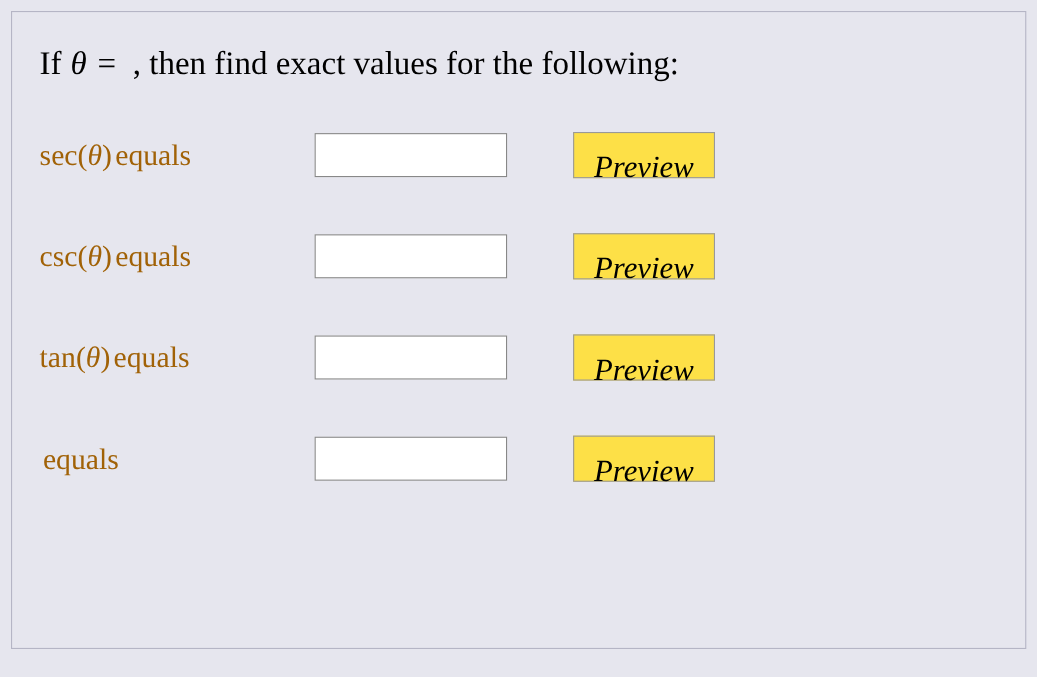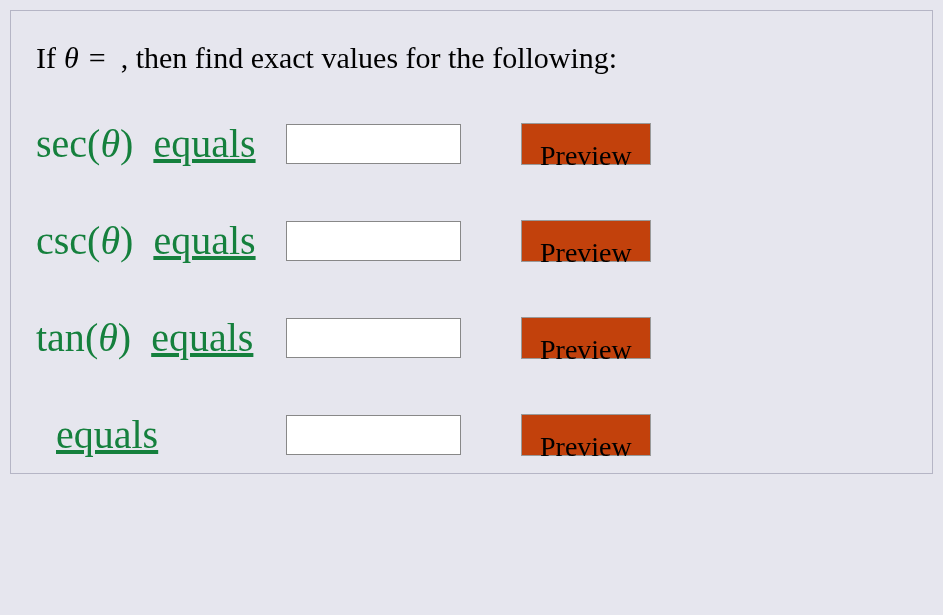--- a/index.html
+++ b/index.html
@@ -11,21 +11,21 @@
       background: #e6e6ee;
       width: 943px;
       height: 615px;
       padding: 10px;
       font-family: Georgia, 'Times New Roman', serif;
     }
     .container {
       background: #e6e6ee;
       border: 1px solid #b5b5c5;
       padding: 30px 25px;
-      height: 464px;
+      height: 580px;
     }
     .question-text {
       font-size: 30px;
       color: #000;
       display: flex;
       align-items: center;
       flex-wrap: wrap;
       margin-bottom: 45px;
     }
     .if-text {
@@ -56,47 +56,47 @@
     .after-text {
       margin-left: 5px;
       text-align: center;
     }
     .row {
       display: flex;
       align-items: center;
       margin-bottom: 50px;
     }
     .func-label {
-      font-size: 40px;
-      color: #15803d;
+      font-size: 27px;
+      color: #a16207;
       white-space: pre;
     }
     .equals-word {
-      margin: 0 10px 0 20px;
-      text-decoration: underline;
+      margin: 0 10px 0 3px;
     }
     .answer-input {
       width: 175px;
       height: 40px;
       border: 1px solid #888;
       background: #fff;
       font-size: 20px;
       padding: 4px 8px;
       font-family: inherit;
     }
     .preview-btn {
       margin-left: 60px;
       height: 42px;
       padding: 16px 18px;
       font-size: 28px;
       font-family: Georgia, 'Times New Roman', serif;
-      background: #c2410c;
+      background: #fde047;
       border: 1px solid #999;
       color: #000;
       cursor: pointer;
+      font-style: italic;
     }
     .row-group {
       display: flex;
       align-items: center;
       min-width: 250px;
     }
   </style>
 </head>
 <body>
 

